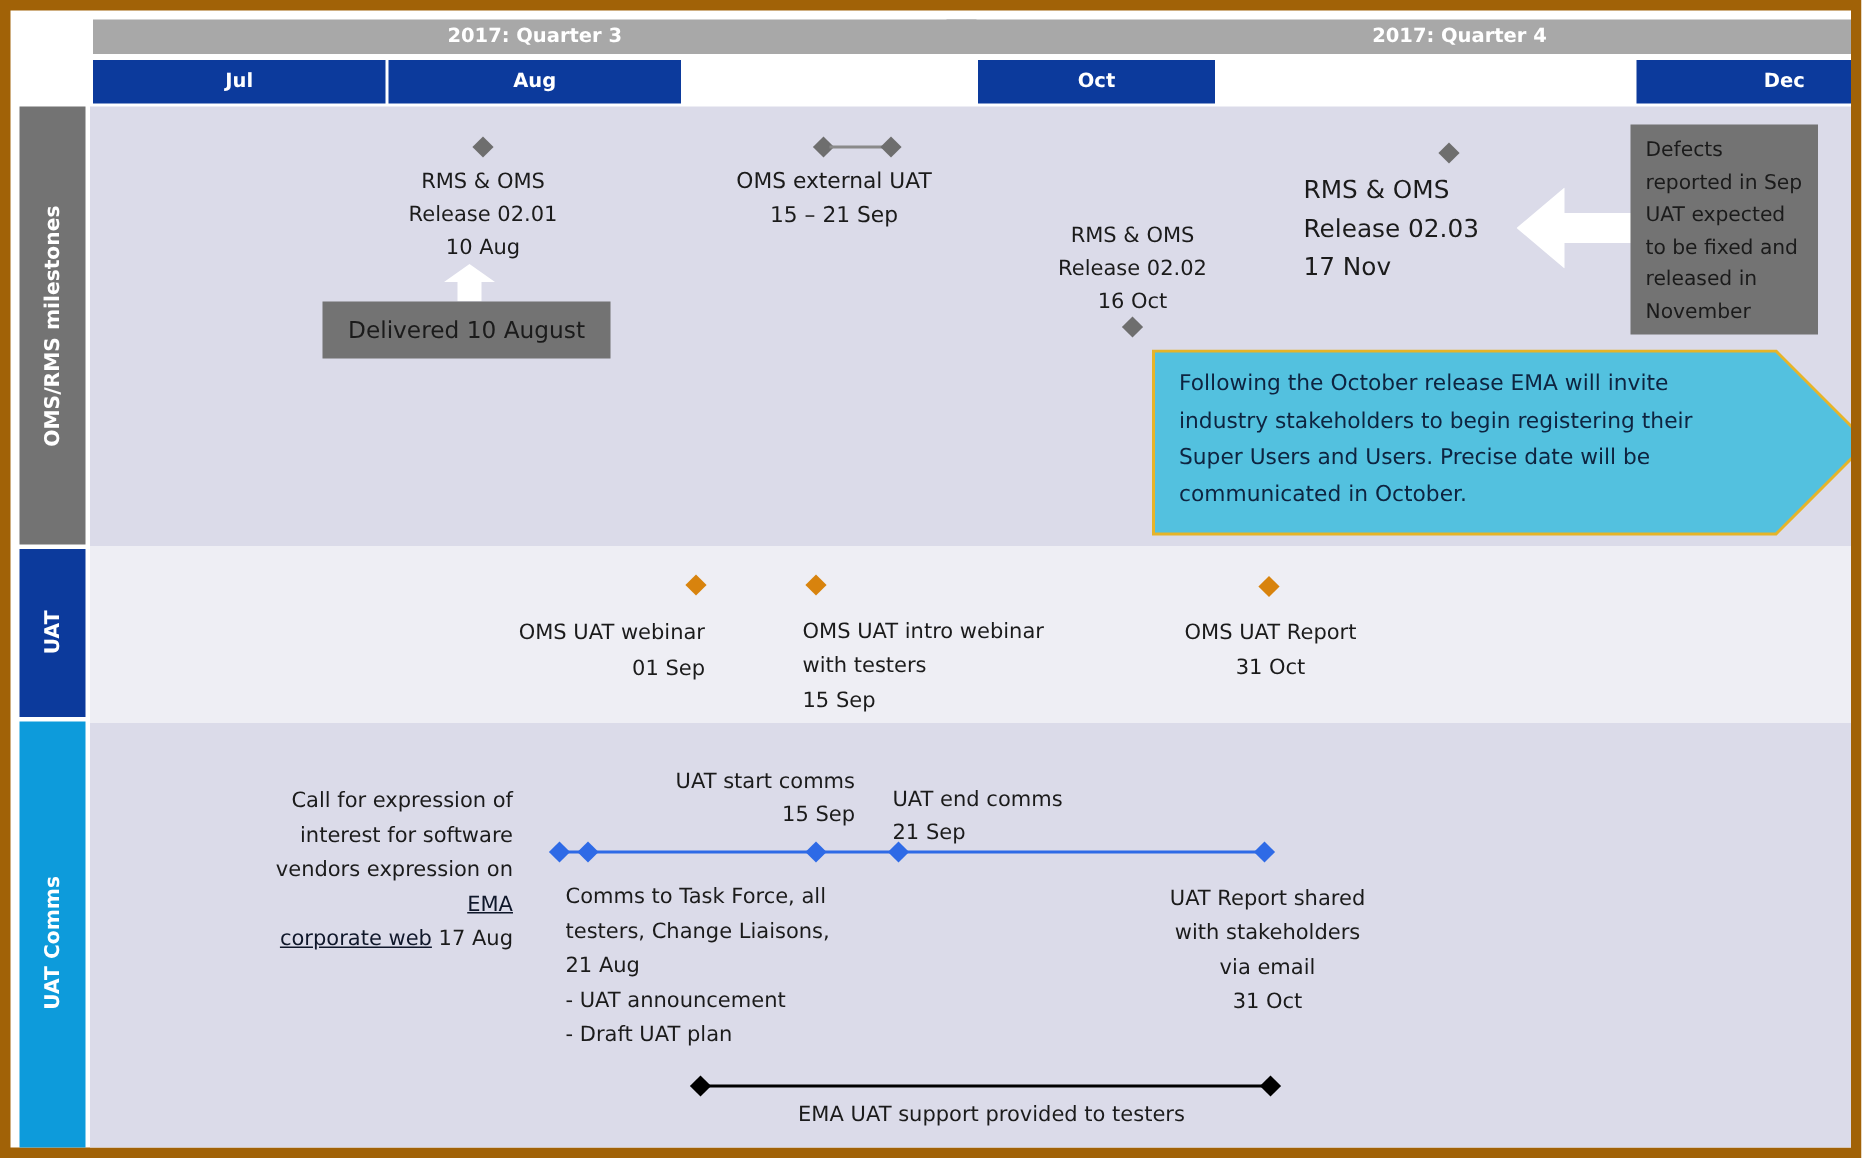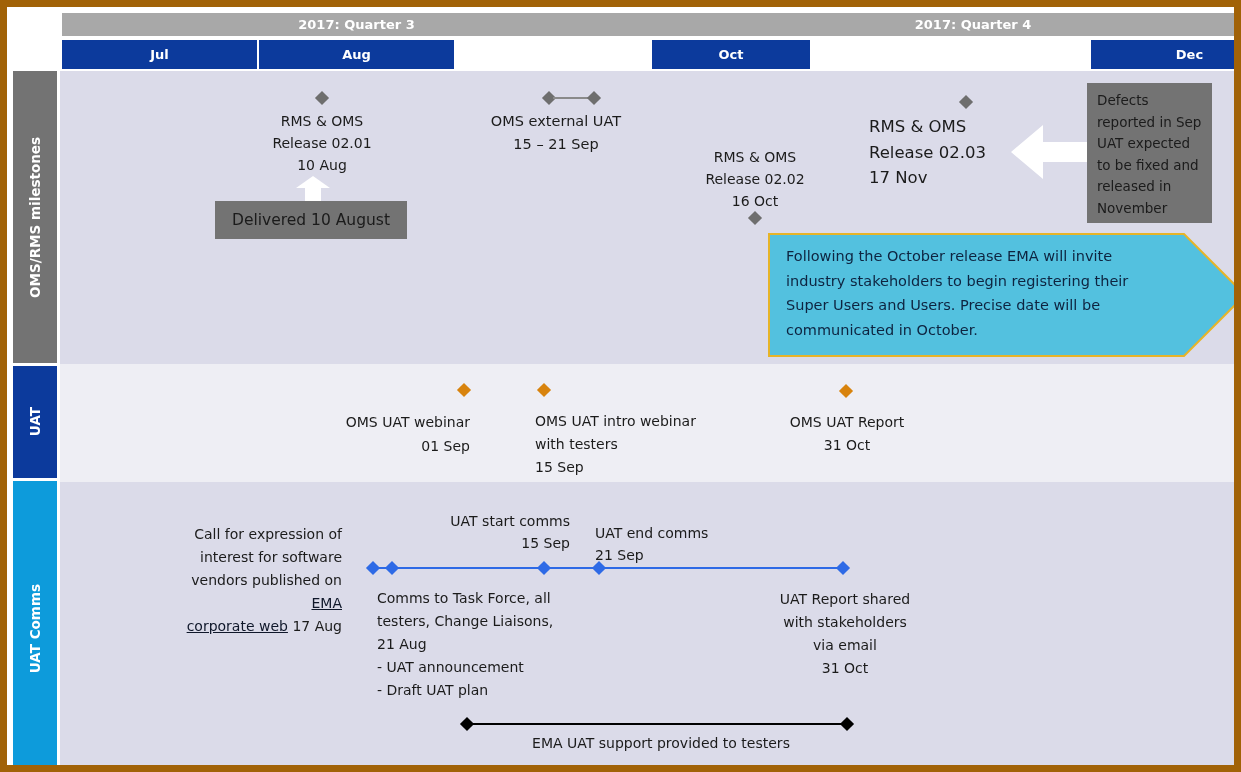--- a/index.html
+++ b/index.html
@@ -139,21 +139,21 @@
 01 Sep</div>
   <div class="txt pre" style="left:528px; top:403px; width:210px; line-height:23px;">OMS UAT intro webinar
 with testers
 15 Sep</div>
   <div class="txt pre center" style="left:764px; top:404px; width:152px; line-height:23px;">OMS UAT Report
 31 Oct</div>
 
   <div class="txt right" style="left:158px; top:516px; width:177px; line-height:23px;">
     <div>Call for expression of</div>
     <div>interest for software</div>
-    <div><span>vendors published  on </span><span class="link">EMA</span></div>
+    <div><span>vendors expression  on </span><span class="link">EMA</span></div>
     <div><span class="link">corporate web</span><span> 17 Aug</span></div>
   </div>
 
   <div class="hline" style="left:366px; top:560px; width:470px; background:#2e6ae6;"></div>
   <div class="diamond d-blue" style="left:361px; top:556px;"></div>
   <div class="diamond d-blue" style="left:380px; top:556px;"></div>
   <div class="diamond d-blue" style="left:532px; top:556px;"></div>
   <div class="diamond d-blue" style="left:587px; top:556px;"></div>
   <div class="diamond d-blue" style="left:831px; top:556px;"></div>
 

